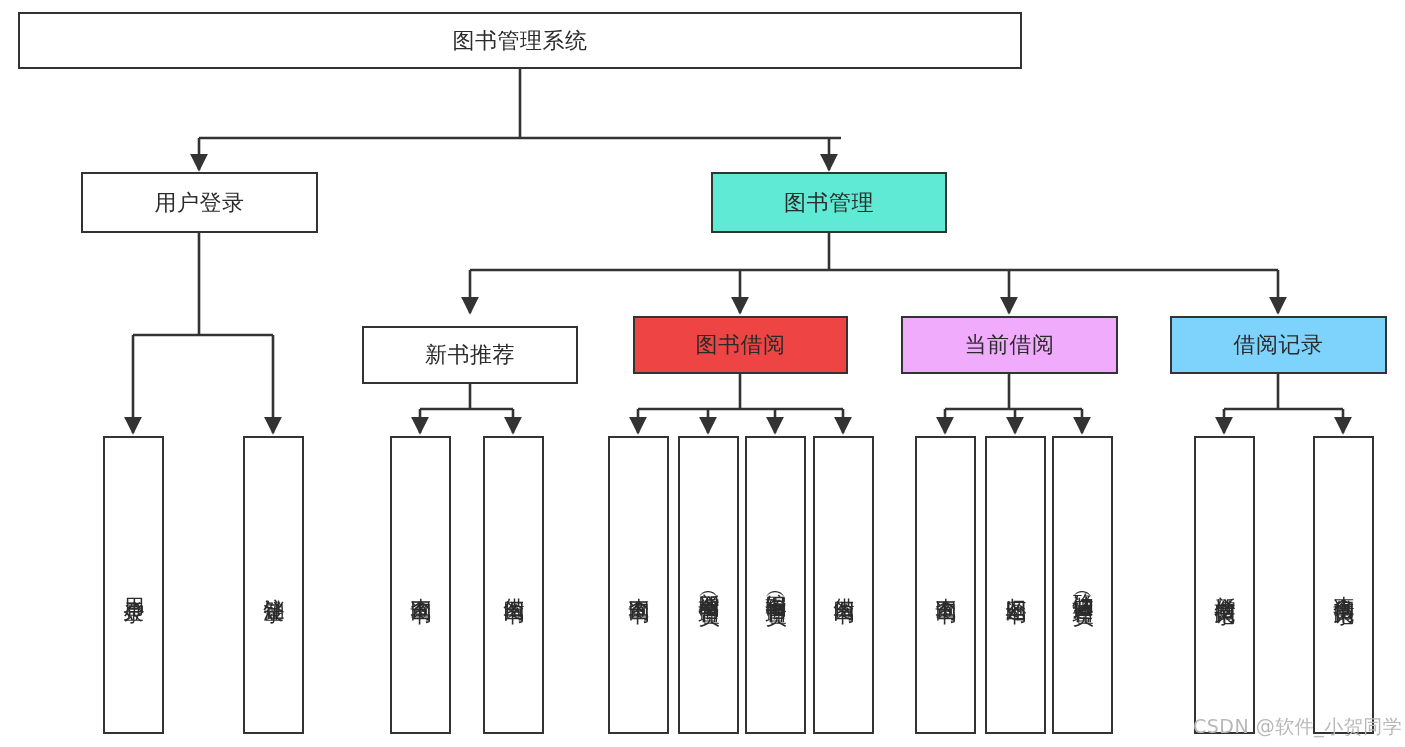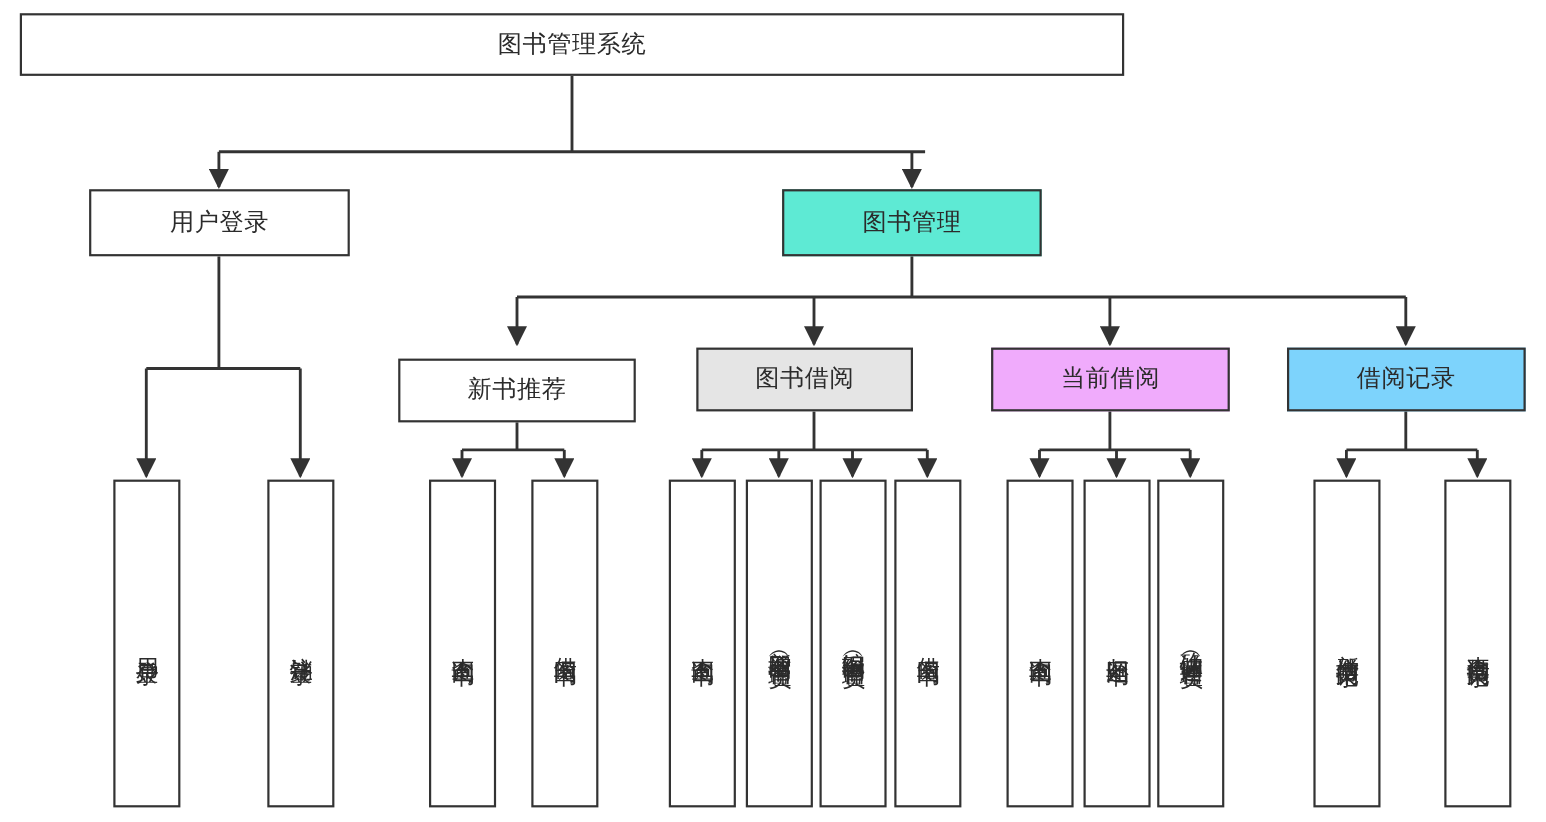--- a/index.html
+++ b/index.html
@@ -131,21 +131,21 @@
   <div class="node horiz" id="node-l2-0" style="left: 81px; top: 172px; width: 237px; height: 61px; border-color: rgb(51, 51, 51); background: rgb(255, 255, 255); color: rgb(43, 43, 43);">
     <span class="label">用户登录</span>
   </div>
   <div class="node horiz" id="node-l2-1" style="left: 711px; top: 172px; width: 236px; height: 61px; border-color: rgb(51, 51, 51); background: #5eead4; color: rgb(43, 43, 43);">
     <span class="label">图书管理</span>
   </div>
 
   <div class="node horiz" id="node-l3-0" style="left: 362px; top: 316px; width: 216px; height: 58px; border-color: rgb(51, 51, 51); background: rgb(255, 255, 255); color: rgb(43, 43, 43); margin-top: 10px;">
     <span class="label">新书推荐</span>
   </div>
-  <div class="node horiz" id="node-l3-1" style="left: 633px; top: 316px; width: 197px; height: 58px; border-color: rgb(51, 51, 51); background: #e5e5e5; color: rgb(43, 43, 43);">
+  <div class="node horiz" id="node-l3-1" style="left: 633px; top: 316px; width: 215px; height: 58px; border-color: rgb(51, 51, 51); background: #ef4444; color: rgb(43, 43, 43);">
     <span class="label">图书借阅</span>
   </div>
   <div class="node horiz" id="node-l3-2" style="left: 901px; top: 316px; width: 217px; height: 58px; border-color: rgb(51, 51, 51); background: #f0abfc; color: rgb(43, 43, 43);">
     <span class="label">当前借阅</span>
   </div>
   <div class="node horiz" id="node-l3-3" style="left: 1170px; top: 316px; width: 217px; height: 58px; border-color: rgb(51, 51, 51); background: #7dd3fc; color: rgb(43, 43, 43);">
     <span class="label">借阅记录</span>
   </div>
 
   <div class="node vert" id="node-leaf-0" style="left: 103px; top: 436px; width: 61px; height: 298px; border-color: rgb(51, 51, 51); background: rgb(255, 255, 255); color: rgb(43, 43, 43);">
@@ -181,14 +181,15 @@
   <div class="node vert" id="node-leaf-10" style="left: 1052px; top: 436px; width: 61px; height: 298px; border-color: rgb(51, 51, 51); background: rgb(255, 255, 255); color: rgb(43, 43, 43);">
     <span class="label">确认归还（管理员）</span>
   </div>
   <div class="node vert" id="node-leaf-11" style="left: 1194px; top: 436px; width: 61px; height: 298px; border-color: rgb(51, 51, 51); background: rgb(255, 255, 255); color: rgb(43, 43, 43);">
     <span class="label">新增借阅记录</span>
   </div>
   <div class="node vert" id="node-leaf-12" style="left: 1313px; top: 436px; width: 61px; height: 298px; border-color: rgb(51, 51, 51); background: rgb(255, 255, 255); color: rgb(43, 43, 43);">
     <span class="label">查询借阅记录</span>
   </div>
 
+  <div class="watermark" style="left: 1193px; top: 714px; color: rgb(184, 184, 184);">CSDN @软件_小贺同学</div>
 
 </div>
 
 </body></html>

